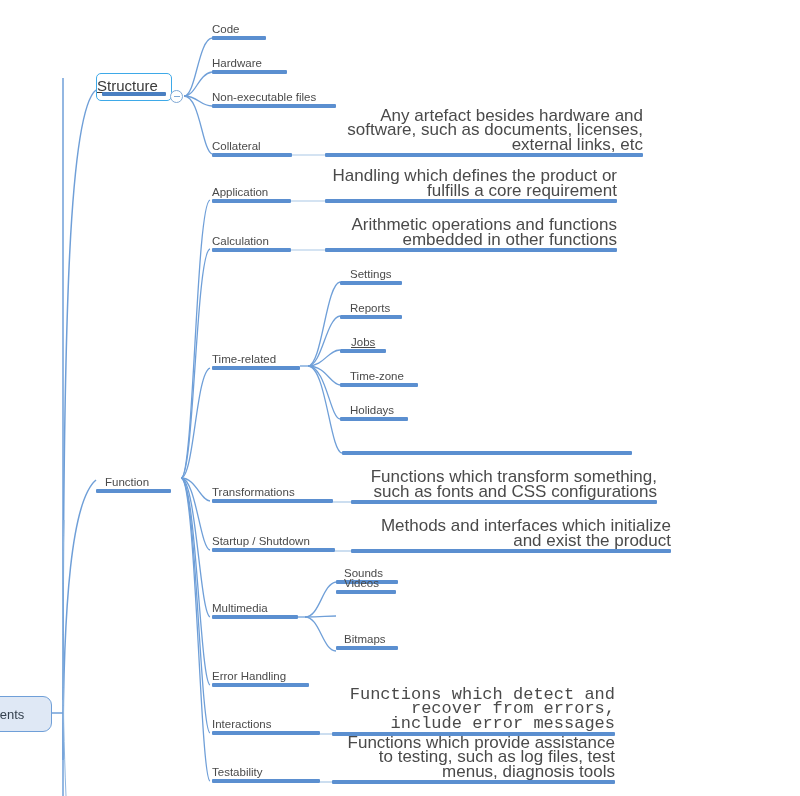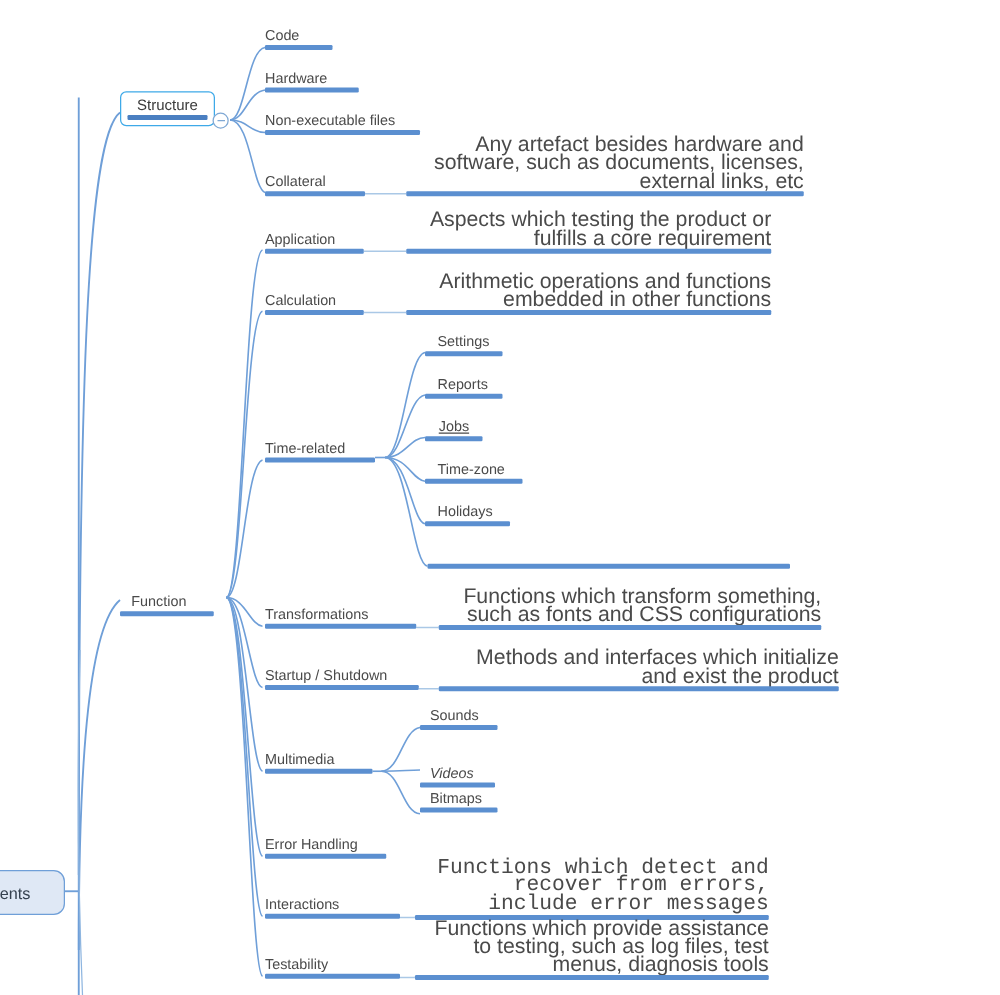--- a/index.html
+++ b/index.html
@@ -48,21 +48,21 @@
   
   .selnode{
     position:absolute;
     box-sizing:border-box;
     border:1.8px solid #3ea9e8;
     border-radius:5px;
     background:#ffffff;
   }
   .selnode .slabel{
     position:absolute;left:0;right:0;top:3px;
-    text-align:center;color:#3b3b3b;font-size:12px;
+    color:#3b3b3b;font-size:15px;text-decoration:underline;
   }
   .selnode .sbar{
     position:absolute;left:5px;right:5px;bottom:4px;height:4.5px;
     background:#4a7fc1;border-radius:1px;
   }
 
   
   .desc .dtext{
     position:absolute;
     left:0;
@@ -191,21 +191,21 @@
   <div class="node" style="left:96px;top:470px;width:75px;height:23px;">
     <span class="label" style="left:9px;">Function</span>
     <span class="bar" style="width:75px;height:4.5px;"></span>
   </div>
 
   <div class="node" style="left:212px;top:180px;width:79px;height:23px;">
     <span class="label">Application</span>
     <span class="bar" style="width:79px;"></span>
   </div>
   <div class="node desc" style="left:325px;top:164px;width:292px;height:39px;">
-    <span class="dtext" style="width:292px;">Aspects which testing the product or fulfills a core requirement</span>
+    <span class="dtext" style="width:292px;">Handling which defines the product or fulfills a core requirement</span>
     <span class="bar" style="width:292px;"></span>
   </div>
 
   <div class="node" style="left:212px;top:229px;width:79px;height:23px;">
     <span class="label">Calculation</span>
     <span class="bar" style="width:79px;"></span>
   </div>
   <div class="node desc" style="left:325px;top:213px;width:292px;height:39px;">
     <span class="dtext" style="width:292px;">Arithmetic operations and functions embedded in other functions</span>
     <span class="bar" style="width:292px;"></span>
@@ -266,21 +266,21 @@
   <div class="node" style="left:212px;top:596px;width:86px;height:23px;">
     <span class="label">Multimedia</span>
     <span class="bar" style="width:86px;"></span>
   </div>
 
   <div class="node" style="left:336px;top:562px;width:62px;height:22px;">
     <span class="label" style="left:8px;text-align:right;">Sounds</span>
     <span class="bar" style="width:62px;"></span>
   </div>
 
-  <div class="node" style="left:336px;top:608px;width:60px;height:22px;font-style:italic;">
+  <div class="node" style="left:336px;top:572px;width:60px;height:22px;">
     <span class="label" style="left:8px;">Videos</span>
     <span class="bar" style="width:60px;"></span>
   </div>
 
   <div class="node" style="left:336px;top:628px;width:62px;height:22px;text-decoration:underline;">
     <span class="label" style="left:8px;">Bitmaps</span>
     <span class="bar" style="width:62px;"></span>
   </div>
 
   <div class="node" style="left:212px;top:664px;width:97px;height:23px;">

